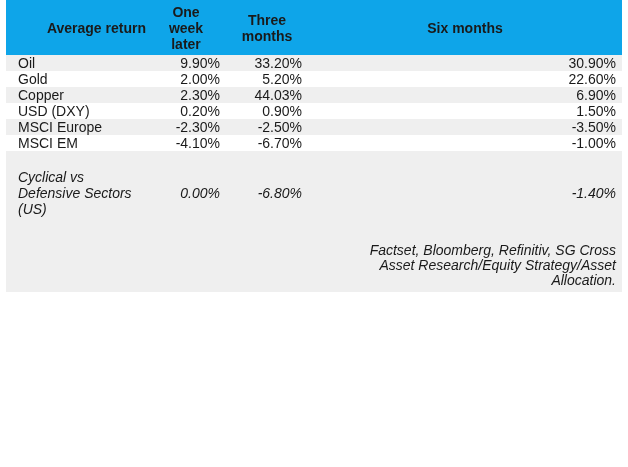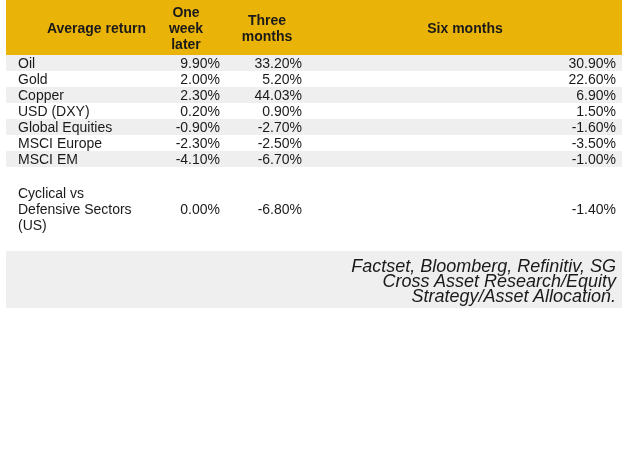--- a/index.html
+++ b/index.html
@@ -25,21 +25,21 @@
   col.c2 { width: 80px; }
   col.c3 { width: 82px; }
   col.c4 { width: 314px; }
   thead th {
     height: 55px;
     padding: 0;
     font-weight: bold;
     text-align: center;
     vertical-align: middle;
     line-height: 16px;
-    background: #eab308;
+    background: #0ea5e9;
   }
   thead th.t-left {
     text-align: right;
     padding-left: 12px;
   }
   .hw {
     display: inline-block;
     max-width: 56px;
   }
   tbody td {
@@ -47,31 +47,31 @@
     padding: 0 6px 0 0;
     text-align: right;
     vertical-align: middle;
     line-height: 16px;
   }
   tbody td.t-left {
     text-align: left;
     padding: 0 8px 0 12px;
   }
   tbody tr:nth-child(odd) { background: #efefef; }
-  tbody tr.tall td { height: 84px; }
+  tbody tr.tall td { height: 84px; font-style: italic; }
   .source {
     box-sizing: border-box;
     margin-left: 6px;
     width: 616px;
     height: 57px;
     background: #efefef;
     padding: 8px 6px 0 330px;
     text-align: right;
     font-style: italic;
-    font-size: 18px;
+    font-size: 14px;
     line-height: 15px;
     color: #1a1a1a;
   }
 </style>
 </head>
 <body>
 
 <div class="table-wrap">
   <table>
     <colgroup>
@@ -107,26 +107,20 @@
         <td>44.03%</td>
         <td>6.90%</td>
       </tr>
       <tr>
         <td class="t-left">USD (DXY)</td>
         <td>0.20%</td>
         <td>0.90%</td>
         <td>1.50%</td>
       </tr>
       <tr>
-        <td class="t-left">Global Equities</td>
-        <td>-0.90%</td>
-        <td>-2.70%</td>
-        <td>-1.60%</td>
-      </tr>
-      <tr>
         <td class="t-left">MSCI Europe</td>
         <td>-2.30%</td>
         <td>-2.50%</td>
         <td>-3.50%</td>
       </tr>
       <tr>
         <td class="t-left">MSCI EM</td>
         <td>-4.10%</td>
         <td>-6.70%</td>
         <td>-1.00%</td>

